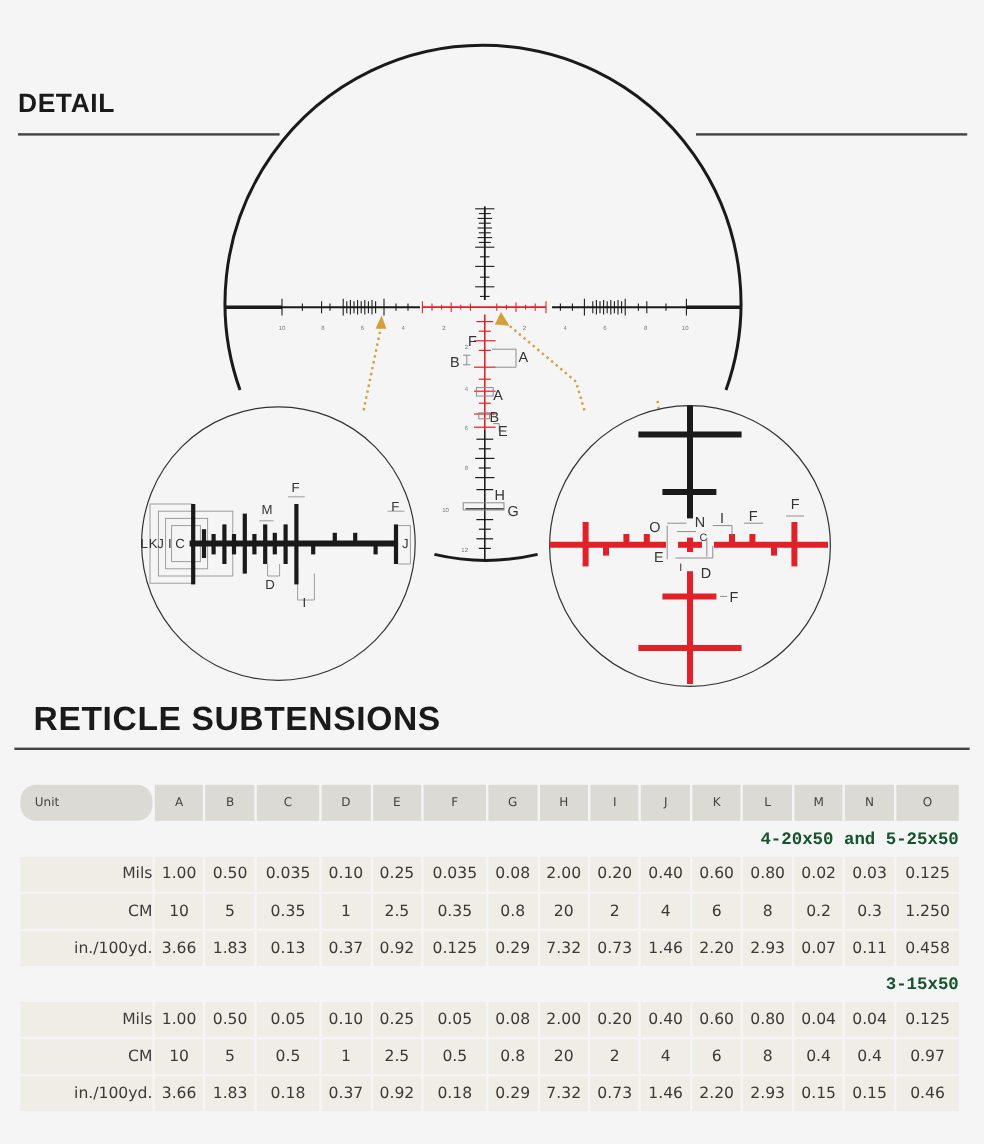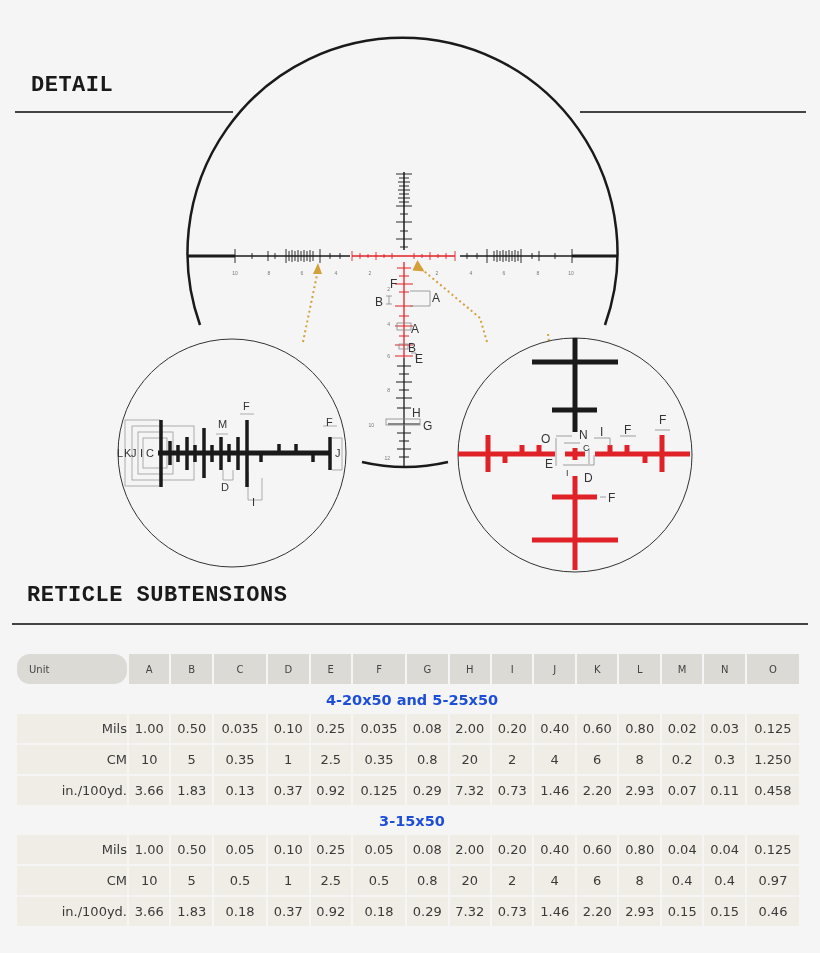--- a/index.html
+++ b/index.html
@@ -1,31 +1,31 @@
 <!DOCTYPE html>
 <html><head>
 <meta charset="utf-8">
 <style>
   html, body { margin:0; padding:0; }
   body { width:820px; height:953px; background:#f5f5f5; position:relative; overflow:hidden;
          font-family:"Liberation Sans", sans-serif; color:#222; }
-  .h-title { position:absolute; font-family:Liberation Mono, monospace; font-weight:bold; color:#1a1a1a; letter-spacing:0.5px;margin-left:16px; }
+  .h-title { position:absolute; font-family:Liberation Sans, sans-serif; font-weight:bold; color:#1a1a1a; letter-spacing:0.5px; }
   #detail-title { left:15px; top:73px; font-size:22px; }
-  #subt-title { left:11px; top:583px; font-size:22px; }
+  #subt-title { left:28px; top:583px; font-size:28px; }
   .rule { position:absolute; height:2px; background:#444; }
   svg.diagram { position:absolute; left:0; top:0; }
   .diag-label { font-family:"Liberation Sans", sans-serif; fill:#333; }
   .tick-num { font-family:"Liberation Sans", sans-serif; font-size:5px; fill:#777; }
 
   table.subt { position:absolute; left:15px; top:652px; width:786px; border-collapse:separate; border-spacing:2px 2px;
                font-family:"DejaVu Sans", sans-serif; color:#333; }
   table.subt td, table.subt th { text-align:center; font-weight:normal; padding:0; }
   table.subt thead th { background:#dcdad5; height:30px; font-size:10px; color:#444; }
   table.subt thead th.unit-h { text-align:left; padding-left:12px;border-radius:13px; }
-  table.subt tr.group td { background:transparent; text-align:center; font-weight:bold; font-size:14.5px; padding:6px 0 4px 8px; color:#1d4ed8; }
+  table.subt tr.group td { background:transparent; text-align:right; font-weight:bold; font-size:14.5px; padding:6px 0 4px 8px; color:#14532d;font-family:Liberation Mono, monospace; }
   table.subt tr.data td { background:#f0ede6; height:29px; font-size:13px; color:#3a3a3a; }
   table.subt tr.data td.rowlabel { text-align:right; padding-left:10px; width:100px; }
 </style>
 </head>
 <body>
 
 <div id="detail-title" class="h-title">DETAIL</div>
 <div class="rule" style="left:15px; top:111px; width:218px;"></div>
 <div class="rule" style="left:580px; top:111px; width:226px;"></div>
 

